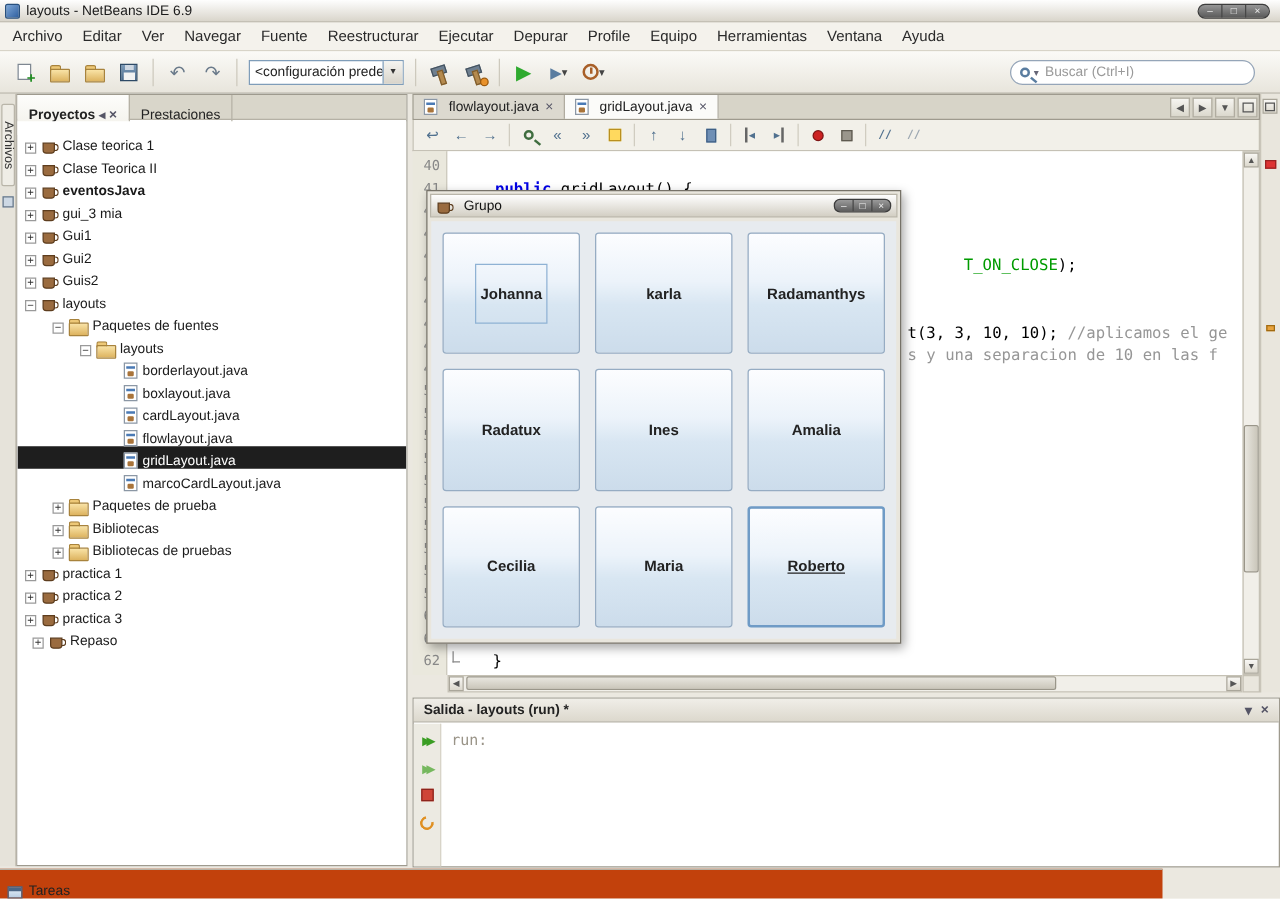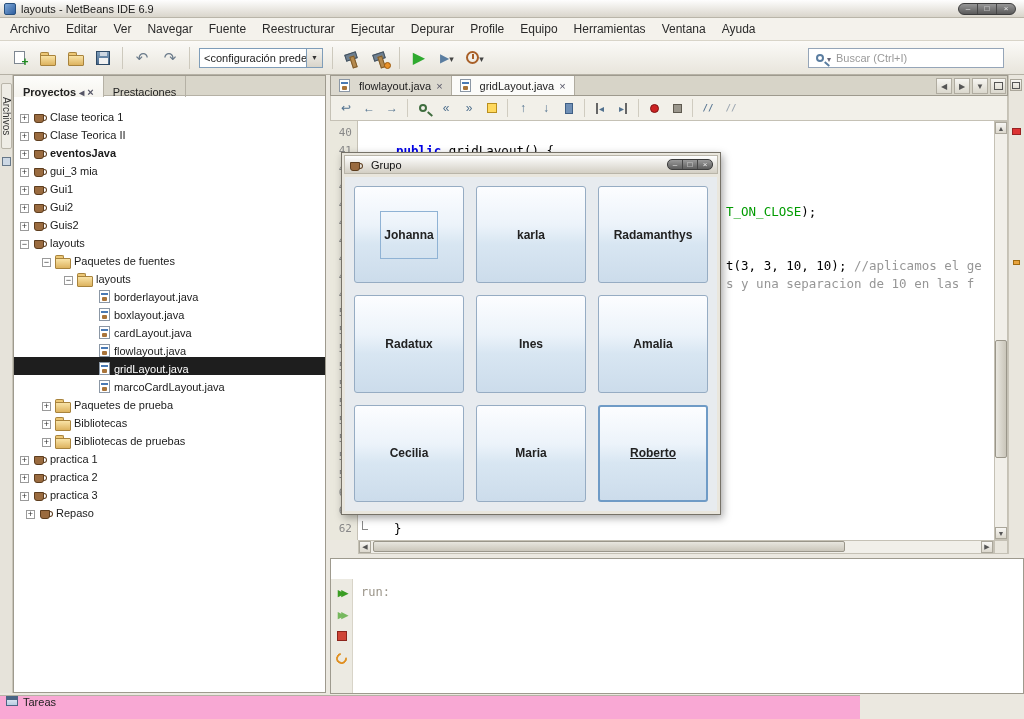--- a/index.html
+++ b/index.html
@@ -41,21 +41,21 @@
   .i-run::before { content:"▶"; color:#2faa2f; font-size:16px; }
   .i-debug::before { content:"▶"; color:#5a7da0; font-size:12px; }
   .mini-drop::before { content:"▾"; color:#444; font-size:9px; }
   .i-profile { width:13px; height:13px; border:2px solid #a85f28; border-radius:50%; position:relative; }
   .i-profile::after { content:""; position:absolute; left:4px; top:1px; width:2px; height:5px; background:#a85f28; }
   .combo { width:124px; height:20px; background:#fff; border:1px solid #7f9db9; display:flex; align-items:center; margin:0 3px; }
   .combo-txt { flex:1; padding:0 4px; font-size:11px; color:#222; white-space:nowrap; overflow:hidden; }
   .combo-drop { width:16px; height:18px; background:linear-gradient(#f5f4f0,#d8d4ca); border-left:1px solid #7f9db9; display:flex; align-items:center; justify-content:center; }
   .combo-drop::before { content:"▼"; font-size:7px; color:#333; }
   .tb-spacer { flex:1; }
-  .search { width:196px; height:20px; border:1px solid #95a5b8; border-radius:0; background:#fff; display:flex; align-items:center; padding:0 7px; gap:3px; margin-right:14px;margin-left:25px; }
+  .search { width:196px; height:20px; border:1px solid #95a5b8; border-radius:10px; background:#fff; display:flex; align-items:center; padding:0 7px; gap:3px; margin-right:14px;margin-left:25px; }
   .mag { width:8px; height:8px; border:2px solid #5a7da0; border-radius:50%; position:relative; flex:0 0 8px; }
   .mag::after { content:""; position:absolute; left:6px; top:7px; width:6px; height:2px; background:#5a7da0; transform:rotate(40deg); }
   .search-drop::before { content:"▾"; font-size:8px; color:#667; }
   .search input { flex:1; border:none; outline:none; font-size:11px; font-family:"Liberation Sans",sans-serif; background:transparent; }
   .search input::placeholder { color:#9a9a9a; }
 
   
   .lstrip { left:0; top:75px; width:13px; height:618px; background:#e6e3da; border-right:1px solid #c9c5b9; }
   .lstrip-tab { position:absolute; left:1px; top:8px; width:11px; height:66px; background:#efede6; border:1px solid #b9b5a9; border-radius:2px; display:flex; align-items:center; justify-content:center; }
   .vtext { writing-mode:vertical-rl; font-size:10px; color:#333; }
@@ -111,21 +111,21 @@
   .cmtg.off { color:#9aa5b0; }
   .shiftl { border-left:2px solid #666; padding-left:1px; font-size:10px; color:#51718f; }
   .shiftr { border-right:2px solid #666; padding-right:1px; font-size:10px; color:#51718f; }
 
   .gutter { left:330px; top:121px; width:28px; height:419px; background:#eae8dd; border-right:1px solid #c5c1b5; padding-top:3px; }
   .lnum { height:18px; line-height:18px; text-align:right; padding-right:5px; color:#888; font-family:"DejaVu Sans Mono",monospace; font-size:11px; }
   .codearea { left:358px; top:121px; width:636px; height:419px; background:#fff; }
   .codefrag { position:absolute; font-family:"DejaVu Sans Mono",monospace; font-size:12.5px; white-space:pre; line-height:18px; z-index:2; }
   .tok-kw { color:#0000e6; font-weight:bold; }
   .tok-plain { color:#000; }
-  .tok-const { color:#009b00; }
+  .tok-const { color:#009b00;margin-left:45px; }
   .tok-comment { color:#969696; }
   .fold-end { left:362px; top:521px; width:6px; height:9px; border-left:1px solid #888; border-bottom:1px solid #888; z-index:2; }
 
   .vscroll { left:994px; top:121px; width:14px; height:419px; background:#f1efe9; border:1px solid #c5c1b5; }
   .sarrow { width:12px; height:12px; background:linear-gradient(#f8f7f4,#dcd8cd); border:1px solid #aaa69a; color:#555; font-size:7px; display:flex; align-items:center; justify-content:center; }
   .sarrow.bottom { position:absolute; bottom:0; }
   .vthumb { position:absolute; left:0; top:218px; width:12px; height:118px; background:linear-gradient(90deg,#e8e6df,#cac6ba); border:1px solid #9a968a; border-radius:2px; }
   .hscroll { left:358px; top:540px; width:636px; height:14px; background:#f1efe9; border:1px solid #c5c1b5; }
   .hthumb { position:absolute; left:14px; top:0; width:472px; height:11px; background:linear-gradient(#e8e6df,#cac6ba); border:1px solid #9a968a; border-radius:2px; }
   .harrow-r { position:absolute; right:0; top:0; }
@@ -155,21 +155,21 @@
   .obody { position:absolute; left:0; top:20px; right:0; bottom:0; display:flex; }
   .orail { width:22px; background:#eceae2; border-right:1px solid #d8d4c8; display:flex; flex-direction:column; align-items:center; padding-top:4px; gap:4px; }
   .obtn { width:18px; height:18px; display:flex; align-items:center; justify-content:center; }
   .i-rr::before { content:"▸▸"; letter-spacing:-3px; color:#3a9d23; font-size:13px; font-weight:bold; }
   .i-rr.dim::before { color:#76b85e; }
   .i-stop2 { width:10px; height:10px; background:#cf4537; border:1px solid #8c241c; }
   .i-ant { width:11px; height:11px; border:2px solid #e09022; border-radius:50%; border-top-color:transparent; transform:rotate(35deg); }
   .otext { padding:6px 8px; font-family:"DejaVu Sans Mono",monospace; font-size:12px; color:#9a9488; }
 
   
-  .statusbar { left:0; top:695px; width:860px; height:24px; background:#f9a8d4; border-top:1px solid #b5b1a5; display:flex; align-items:flex-start; padding:0 6px; gap:5px; }
+  .statusbar { left:0; top:695px; width:930px; height:24px; background:#c2410c; border-top:1px solid #b5b1a5; display:flex; align-items:flex-end; padding:0 6px; gap:5px; }
   .i-tasks { width:12px; height:10px; border:1px solid #4a6584; background:linear-gradient(#e8f0f8,#b8cde2); position:relative; }
   .i-tasks::before { content:""; position:absolute; left:0; top:0; right:0; height:3px; background:#4a6584; }
 </style>
 </head>
 <body>
 
 <div class="ide">
 
   <div class="titlebar abs">
     <span class="nb-logo"></span>
@@ -523,20 +523,27 @@
       <button class="gbtn">
           <span class="glabel">Maria</span>
         </button>
       <button class="gbtn focused">
           <span class="glabel">Roberto</span>
         </button>
     </div>
   </div>
 
   <div class="opanel abs">
+    <div class="ohdr">
+      <span>Salida - layouts (run) *</span>
+      <span class="ohdr-icons">
+        <span class="oi-menu"></span>
+        <span class="i-x"></span>
+      </span>
+    </div>
     <div class="obody">
       <div class="orail">
         <span class="obtn i-rr"></span>
         <span class="obtn i-rr dim"></span>
         <span class="obtn">
             <span class="i-stop2"></span>
           </span>
         <span class="obtn">
             <span class="i-ant"></span>
           </span>

